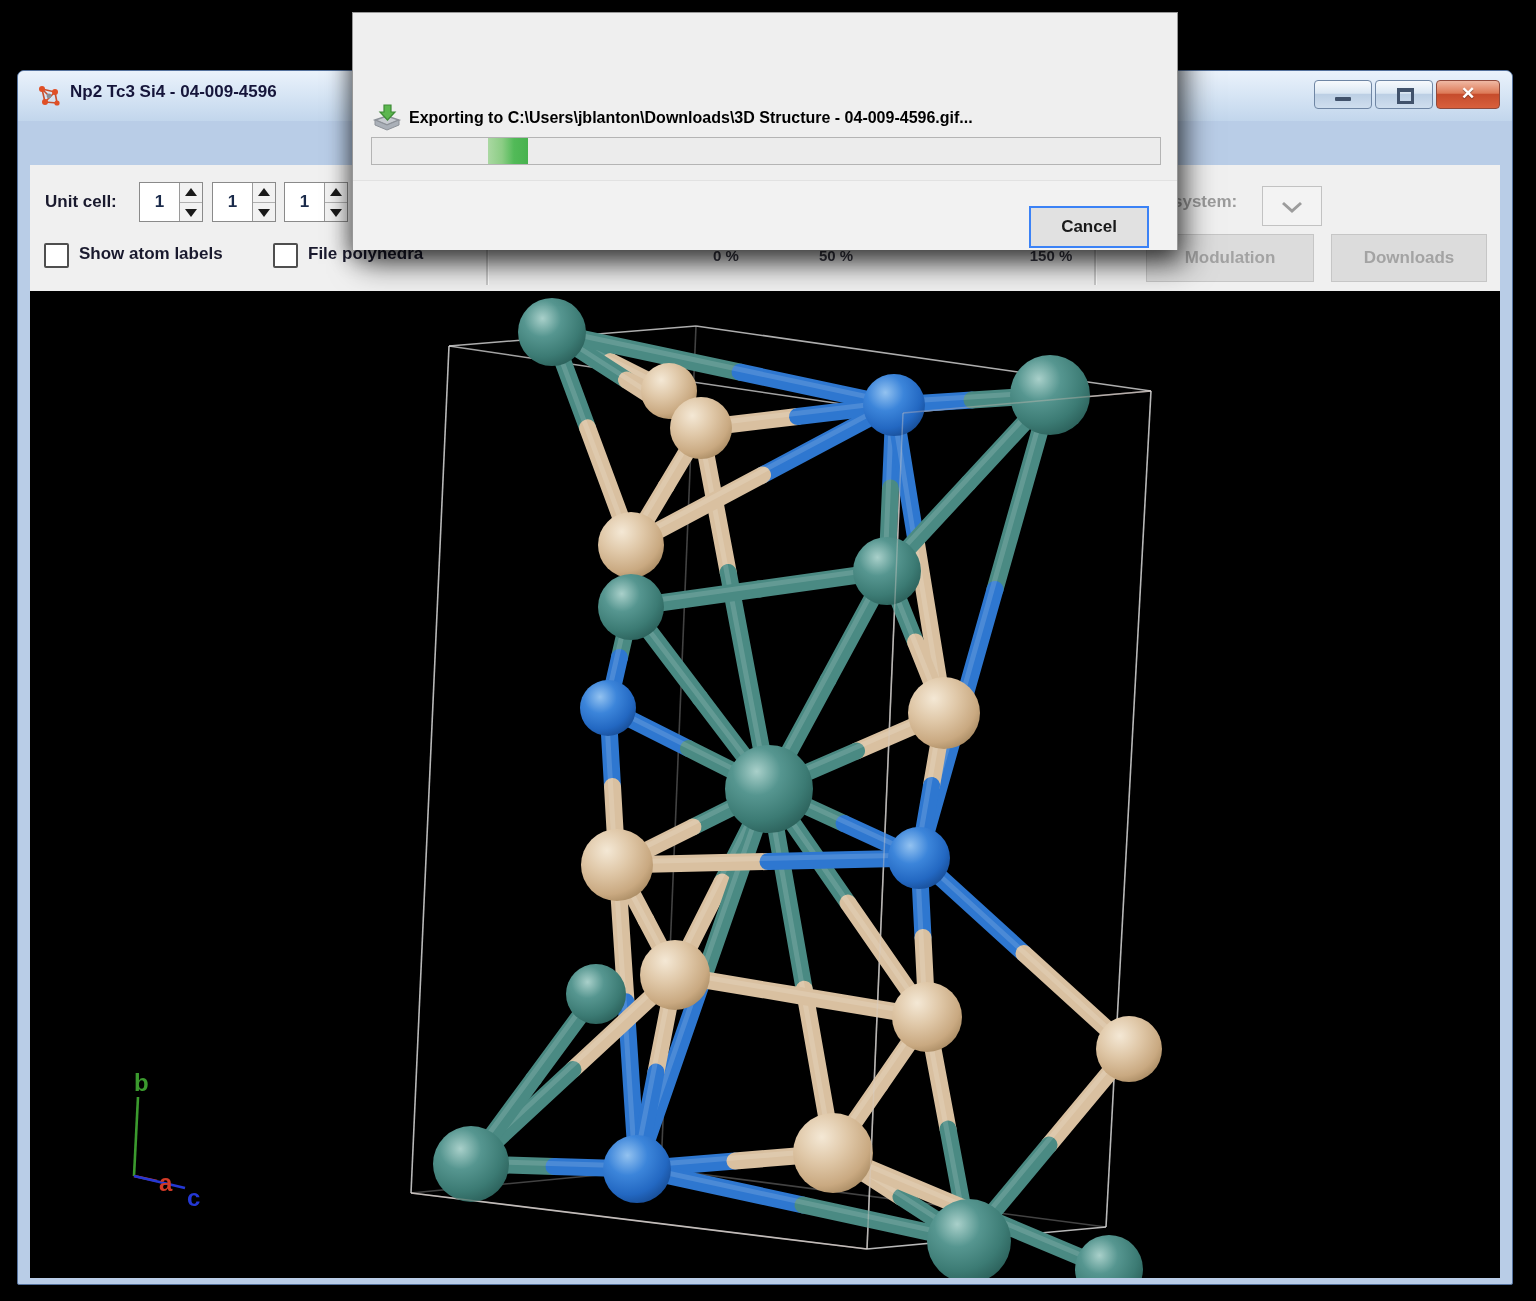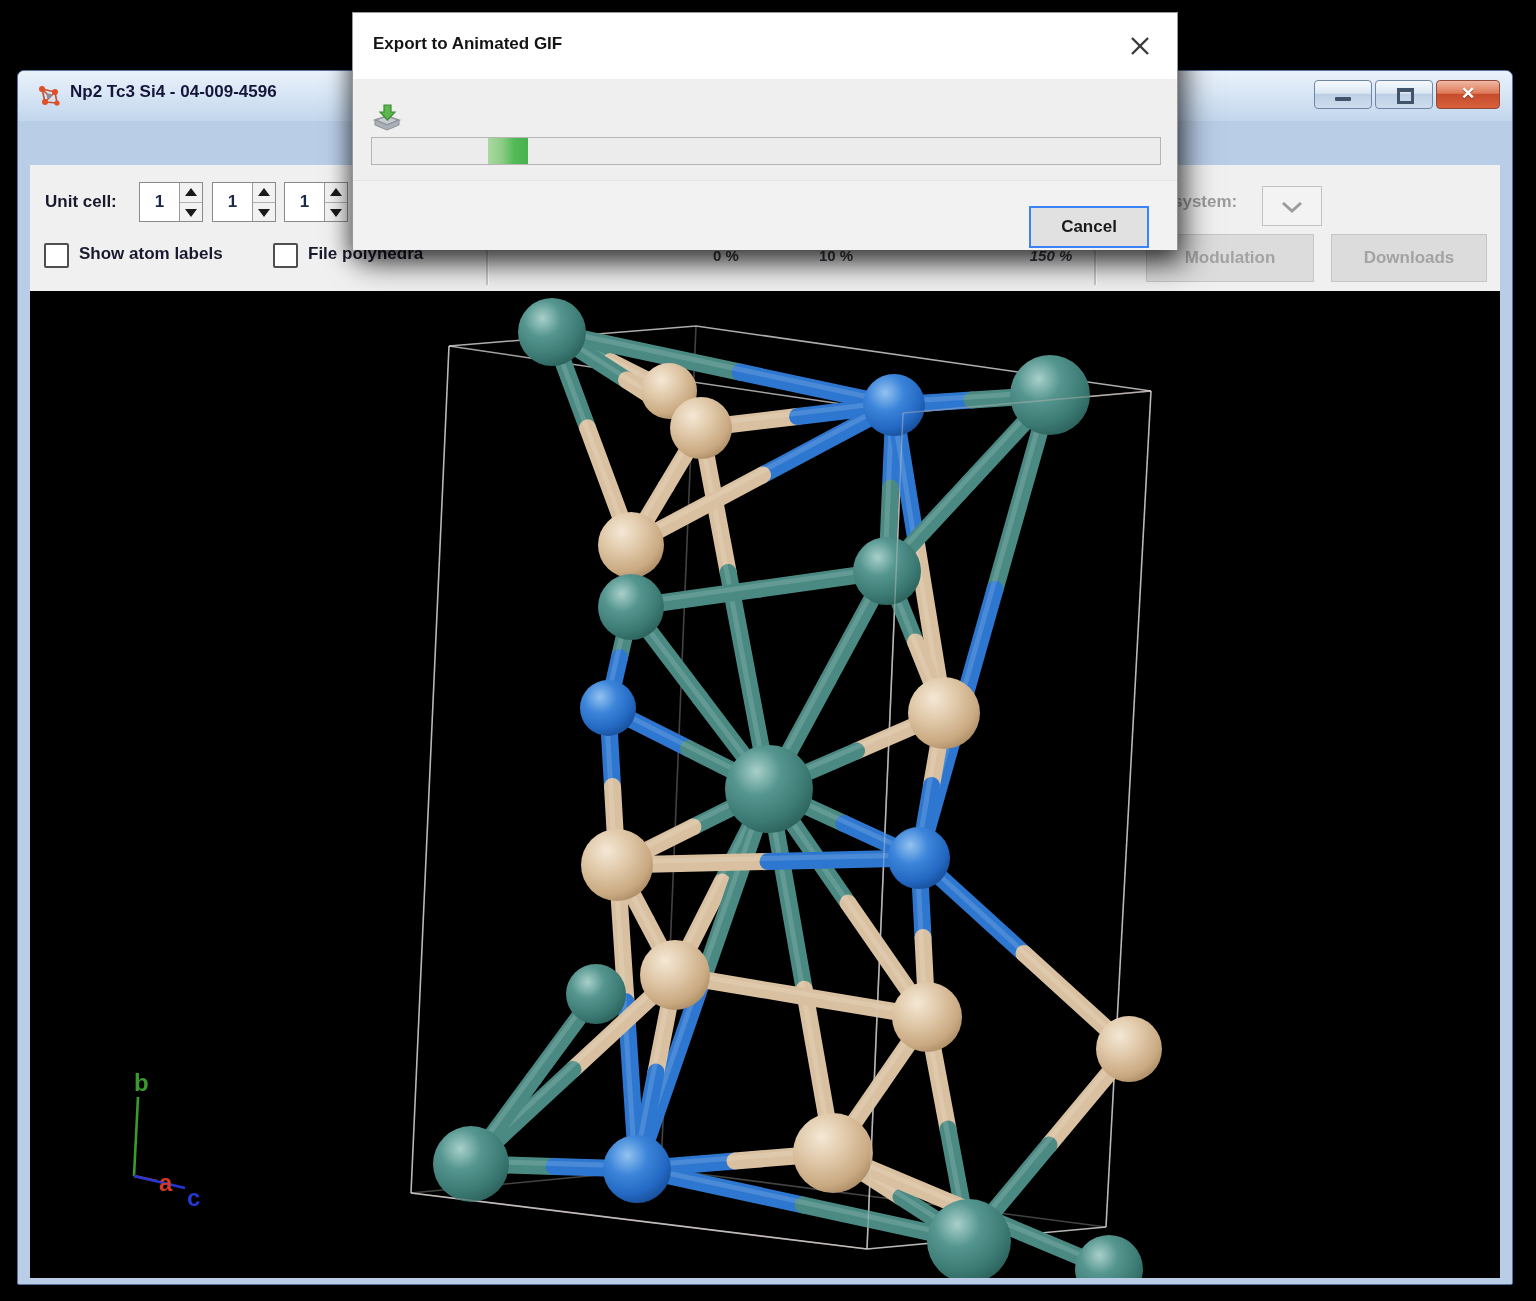--- a/index.html
+++ b/index.html
@@ -130,23 +130,23 @@
       </div>
 
       <span class="cbx" style="left:14px;top:78px;"></span>
       <span class="tb-label" style="left:49px;top:79px;">Show atom labels</span>
       <span class="cbx" style="left:243px;top:78px;"></span>
       <span class="tb-label" style="left:278px;top:79px;">File polyhedra</span>
 
       <span class="tb-sep" style="left:456px;top:72px;height:48px;"></span>
 
       <span class="tick" style="left:696px;top:82px;">0 %</span>
-      <span class="tick" style="left:806px;top:82px;">10 %</span>
+      <span class="tick" style="left:806px;top:82px;">50 %</span>
       <span class="tick" style="left:916px;top:71px;">100 %</span>
-      <span class="tick" style="left:1021px;top:82px;font-style:italic;">150 %</span>
+      <span class="tick" style="left:1021px;top:82px;">150 %</span>
 
       <span class="tb-sep" style="left:1064px;top:72px;height:48px;"></span>
 
       <span class="tb-label disabled" style="left:1143px;top:27px;">system:</span>
       <div class="combo" style="left:1232px;top:21px;">
         <svg width="24" height="14" viewBox="0 0 24 14">
           <polyline points="3,3 12,11 21,3" fill="none" stroke="#9c9c9c" stroke-width="3"></polyline>
         </svg>
       </div>
 
@@ -365,33 +365,27 @@
           <line id="axis-c-line" x1="104" y1="885" x2="155" y2="897" stroke="#2438d4" stroke-width="2.6"></line>
           <text id="axis-b-label" x="104" y="800" fill="#3b9a2e" font-size="24" font-weight="bold">b</text>
           <text id="axis-a-label" x="129" y="900" fill="#d23a26" font-size="24" font-weight="bold">a</text>
           <text id="axis-c-label" x="157" y="915" fill="#2438d4" font-size="24" font-weight="bold">c</text>
         </g>
       </svg>
     </div>
   </div>
 
   <div class="dialog">
-    <div class="dlg-title">
-      <span class="dlg-title-text">Export to Animated GIF</span>
-      <svg class="dlg-close" viewBox="0 0 26 26">
-        <line x1="5" y1="5" x2="21" y2="21" stroke="#3c3c3c" stroke-width="2.4"></line>
-        <line x1="21" y1="5" x2="5" y2="21" stroke="#3c3c3c" stroke-width="2.4"></line>
-      </svg>
-    </div>
     <div class="dlg-body">
       <svg class="dlg-icon" width="32" height="28" viewBox="0 0 32 28">
         <path d="M4 17 L16 13 L28 17 L16 22 Z" fill="#c7cbd1" stroke="#8d9299" stroke-width="1.5"></path>
         <path d="M4 17 L4 22 L16 27 L28 22 L28 17 L16 22 Z" fill="#aab0b8" stroke="#8d9299" stroke-width="1"></path>
         <path d="M13 2 L20 2 L20 9 L24 9 L16.5 17 L9 9 L13 9 Z" fill="#5cb74f" stroke="#3e8c36" stroke-width="1.2"></path>
       </svg>
+      <span class="dlg-msg">Exporting to C:\Users\jblanton\Downloads\3D Structure - 04-009-4596.gif...</span>
       <div class="progress">
         <div class="progress-block" id="progress-block" style="left: 116px; width: 40px;"></div>
       </div>
     </div>
     <div class="dlg-footer">
       <div class="btn cancel-btn">Cancel</div>
     </div>
   </div>
 
 </div>

